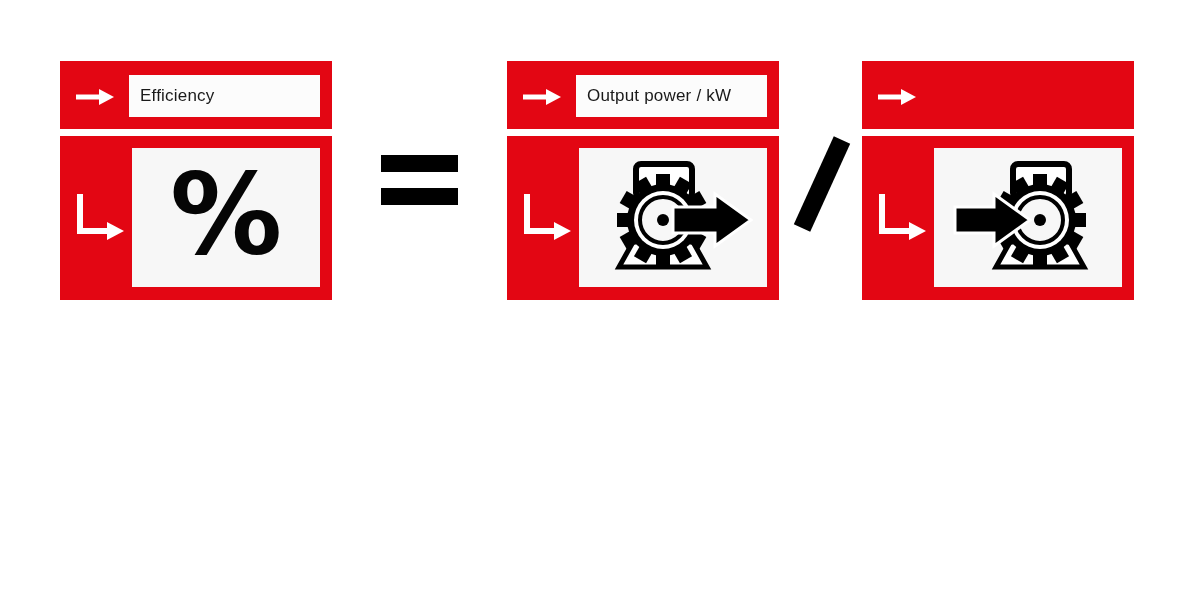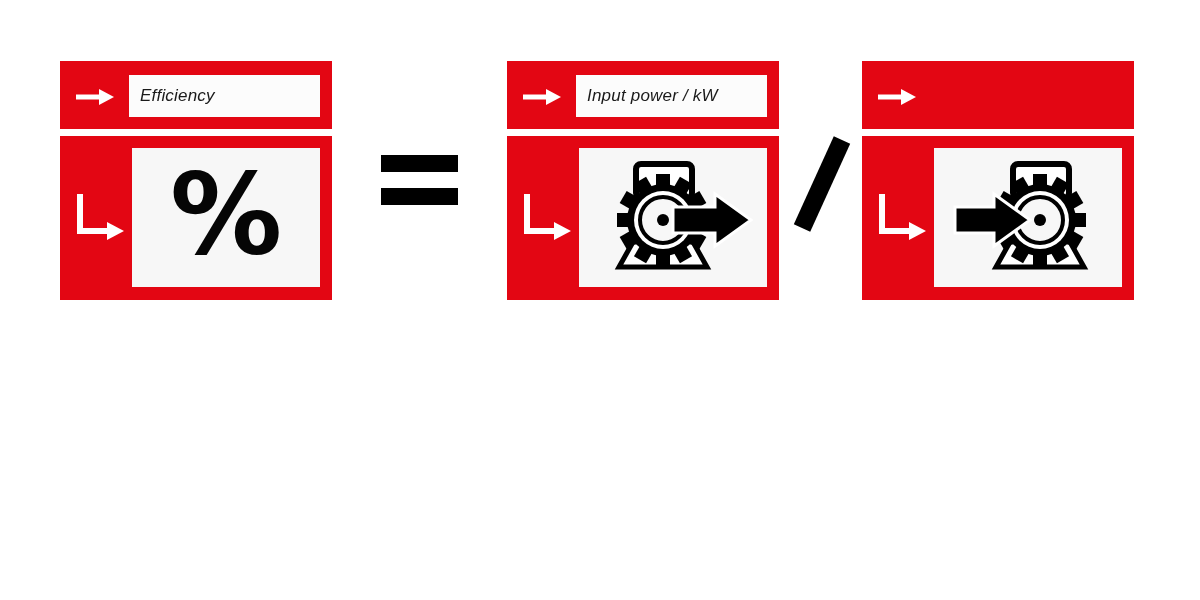--- a/index.html
+++ b/index.html
@@ -7,21 +7,20 @@
     width:1200px;height:600px;background:#ffffff;position:relative;overflow:hidden;
     font-family:"Liberation Sans", sans-serif;
   }
   .canvas{position:absolute;left:0;top:0;width:1200px;height:600px;}
 
   
   .block{position:absolute;width:272px;}
   .block-header{
     position:absolute;left:0;top:0;width:272px;height:68px;
     background:#E30613;
-    font-style:italic;
   }
   .header-field{
     position:absolute;left:69px;top:14px;width:191px;height:42px;
     background:#FCFCFC;display:flex;align-items:center;padding-left:11px;
     box-sizing:border-box;
     font-size:17px;color:#1a1a1a;letter-spacing:0.2px;white-space:nowrap;
   }
   .block-body{
     position:absolute;left:0;top:75px;width:272px;height:164px;
     background:#E30613;
@@ -74,21 +73,21 @@
     <div class="bar"></div>
   </div>
 
   <div class="block" style="left:507px;top:61px;">
     <div class="block-header">
       <svg class="arrow-svg" style="left:15px;top:26px;" width="42" height="20" viewBox="0 0 42 20">
         <line x1="1" y1="10" x2="26" y2="10" stroke="#fff" stroke-width="5"></line>
         <polygon points="24,2 39,10 24,18" fill="#fff"></polygon>
       </svg>
       <div class="header-field">
-        <span>Input power / kW</span>
+        <span>Output power / kW</span>
       </div>
     </div>
     <div class="block-body">
       <svg class="arrow-svg" style="left:14px;top:50px;" width="66" height="62" viewBox="0 0 66 62">
         <polyline points="6,8 6,45 36,45" fill="none" stroke="#fff" stroke-width="6"></polyline>
         <polygon points="33,36 50,45 33,54" fill="#fff"></polygon>
       </svg>
       <div class="body-panel">
 
         <svg class="icon-svg" width="188" height="139" viewBox="0 0 188 139">

